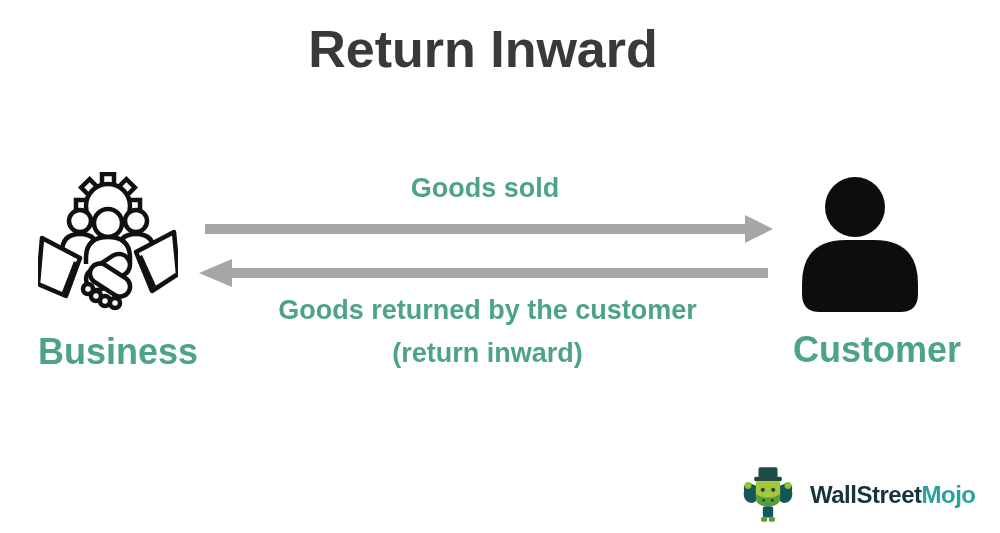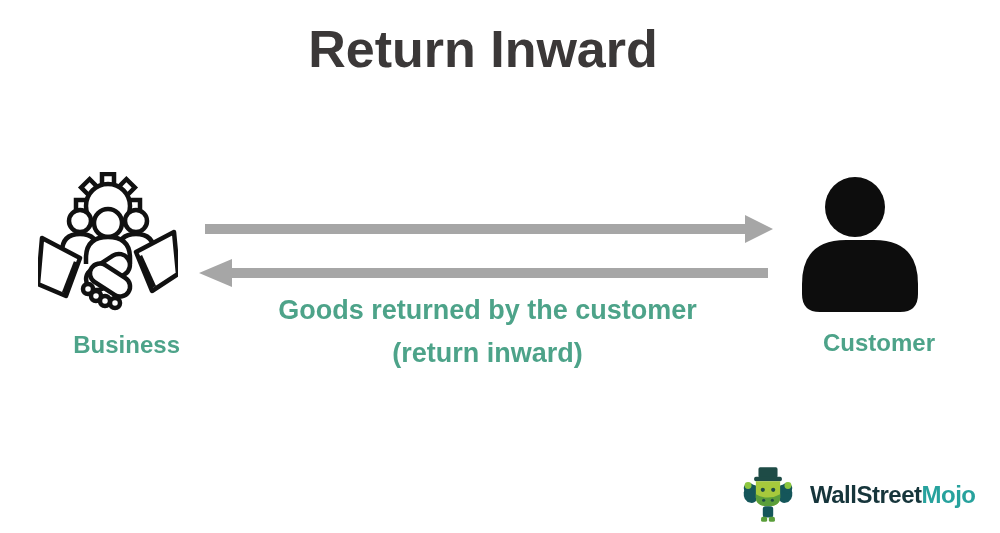--- a/index.html
+++ b/index.html
@@ -19,21 +19,21 @@
   .flow-label{
     position:absolute;
     color:#4da389;font-weight:bold;font-size:27px;line-height:1.1;
     text-align:center;
   }
   .lbl-goods-sold{left:285px;top:174px;width:400px;}
   .lbl-returned{left:215px;top:296px;width:545px;}
   .lbl-return-inward{left:215px;top:339px;width:545px;}
   .entity-label{
     position:absolute;
-    color:#4da389;font-weight:bold;font-size:24px;line-height:1.1;
+    color:#4da389;font-weight:bold;font-size:36px;line-height:1.1;
     text-align:right;
   }
   .lbl-business{left:38px;top:332px;width:142px;}
   .lbl-customer{left:793px;top:330px;width:142px;}
   .arrow-svg{position:absolute;}
   .arrow-top{left:200px;top:210px;}
   .arrow-bottom{left:195px;top:253px;}
   .icon-business{position:absolute;left:38px;top:172px;}
   .icon-customer{position:absolute;left:800px;top:176px;}
   .logo{
@@ -105,20 +105,21 @@
 
   <div class="entity-label lbl-business">Business</div>
 
   <svg class="icon-customer" width="120" height="140" viewBox="0 0 120 140">
     <circle cx="55" cy="31" r="30" fill="#0d0d0d"></circle>
     <path d="M2,118 V108 Q2,64 46,64 H74 Q118,64 118,108 V118 Q118,136 100,136 H20 Q2,136 2,118 Z" fill="#0d0d0d"></path>
   </svg>
 
   <div class="entity-label lbl-customer">Customer</div>
 
+  <div class="flow-label lbl-goods-sold">Goods sold</div>
 
   <svg class="arrow-svg arrow-top" width="580" height="40" viewBox="0 0 580 40">
     <polygon points="5,14 545,14 545,5 573,19 545,33 545,24 5,24" fill="#a6a6a6"></polygon>
   </svg>
 
   <svg class="arrow-svg arrow-bottom" width="580" height="40" viewBox="0 0 580 40">
     <polygon points="573,15 37,15 37,6 4,20 37,34 37,25 573,25" fill="#a6a6a6"></polygon>
   </svg>
 
   <div class="flow-label lbl-returned">Goods returned by the customer</div>

